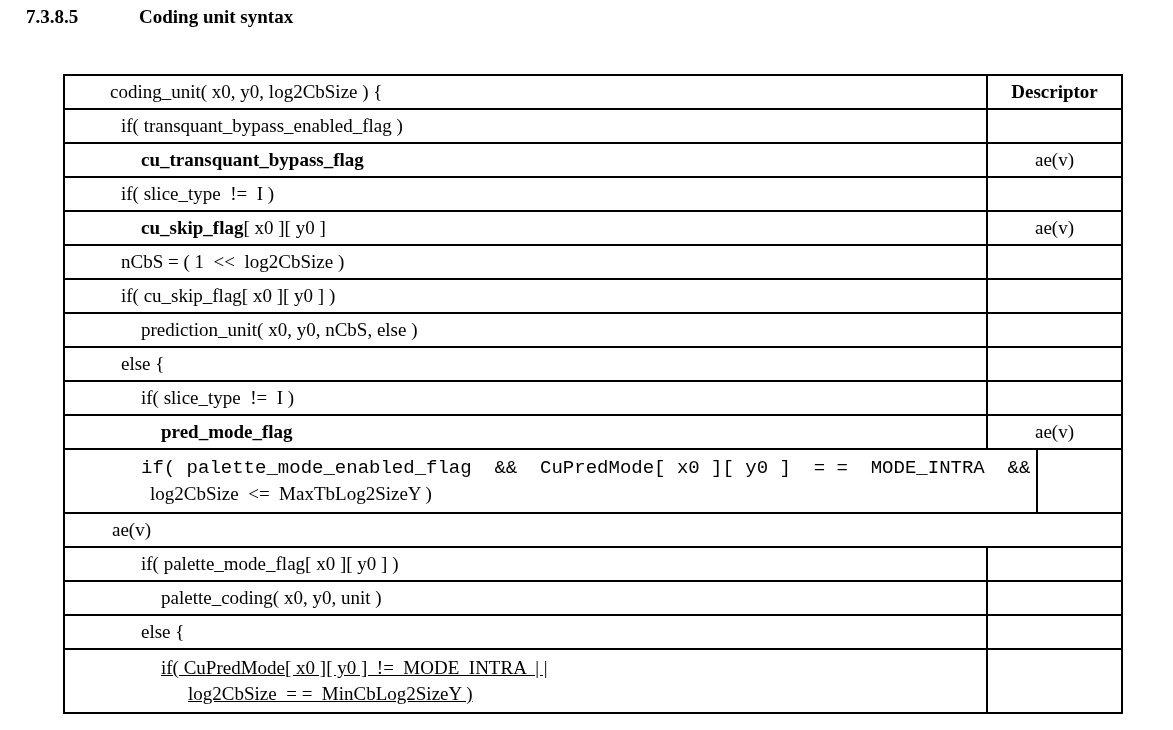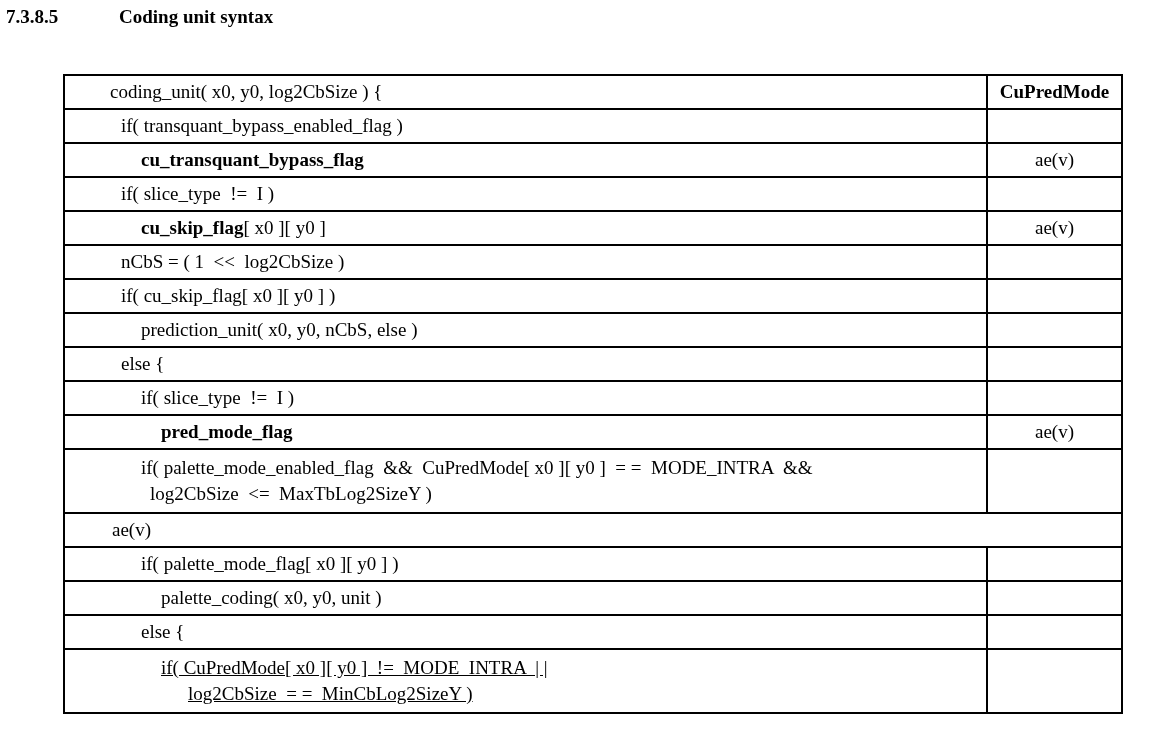--- a/index.html
+++ b/index.html
@@ -13,21 +13,21 @@
     color: #000000;
   }
   .page {
     position: relative;
     width: 1173px;
     height: 730px;
     background: #ffffff;
   }
   .heading {
     position: absolute;
-    left: 6px;
+    left: 26px;
     top: 6px;
     font-size: 19px;
     font-weight: bold;
     white-space: pre;
   }
   .heading .num {
     display: inline-block;
     width: 113px;
   }
   .syntax-table {
@@ -82,21 +82,21 @@
 </head>
 <body>
 
 <div class="page">
   <div class="heading"><span class="num">7.3.8.5</span><span class="ttl">Coding unit syntax</span></div>
   <div class="syntax-table" id="syntax-table">
   <div class="row single">
     <div class="c1">
           <div class="line" style="padding-left: 5px;"><span>coding_unit( x0, y0, log2CbSize ) {</span></div>
         </div>
-    <div class="c2">CuPredMode</div>
+    <div class="c2">Descriptor</div>
   </div>
 
   <div class="row single">
     <div class="c1">
           <div class="line" style="padding-left: 16px;"><span>if( transquant_bypass_enabled_flag )</span></div>
         </div>
     <div class="c2"></div>
   </div>
 
   <div class="row single">
@@ -157,21 +157,21 @@
 
   <div class="row single">
     <div class="c1">
           <div class="line" style="padding-left: 56px;"><b>pred_mode_flag</b></div>
         </div>
     <div class="c2">ae(v)</div>
   </div>
 
   <div class="row double">
     <div class="c1">
-          <div class="line" style="padding-left: 36px;"><span>if( palette_mode_enabled_flag  &amp;&amp;  CuPredMode[ x0 ][ y0 ]  = =  MODE_INTRA  &amp;&amp;</span></div>
+          <div class="line" style="padding-left: 36px; font-family: Liberation Mono, monospace;"><span>if( palette_mode_enabled_flag  &amp;&amp;  CuPredMode[ x0 ][ y0 ]  = =  MODE_INTRA  &amp;&amp;</span></div>
           <div class="line" style="padding-left: 45px;"><span>log2CbSize  &lt;=  MaxTbLog2SizeY )</span></div>
         </div>
     <div class="c2"></div>
   </div>
 
   <div class="row single">
     <div class="c2">ae(v)</div>
   </div>
 
   <div class="row single">

